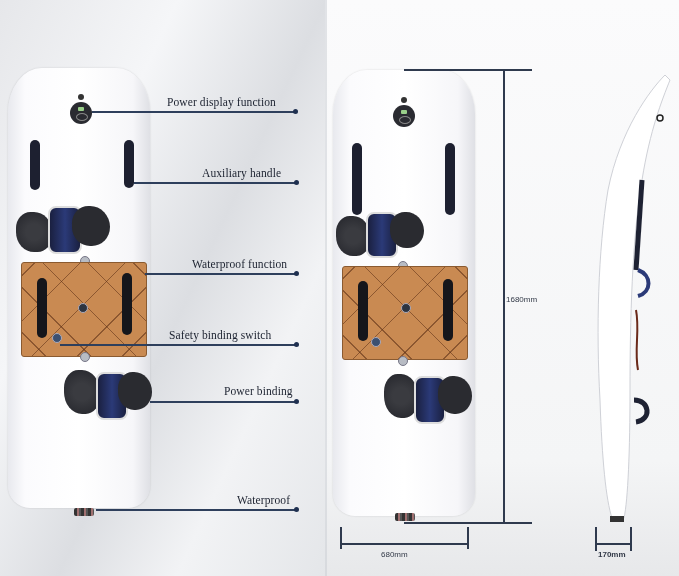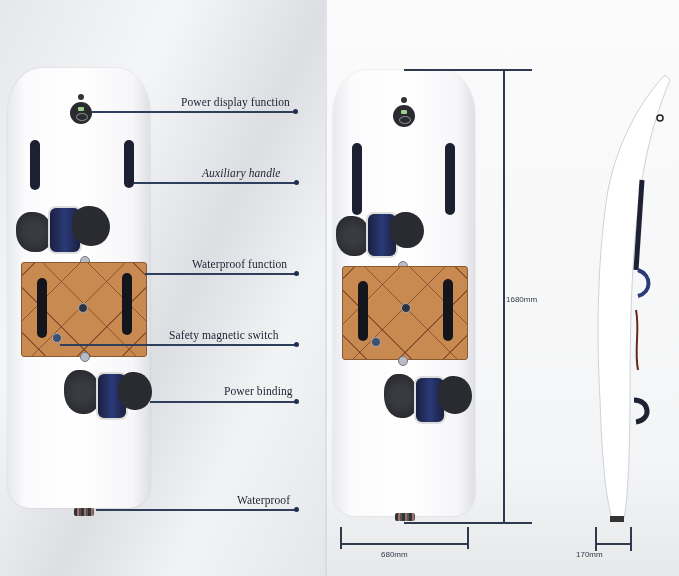--- a/index.html
+++ b/index.html
@@ -70,36 +70,36 @@
     <div class="pad" style="left:0px;top:2px;width:36px;height:44px;"></div>
     <div class="strap" style="left:32px;top:4px;width:28px;height:44px;"></div>
     <div class="heel" style="left:54px;top:4px;width:34px;height:38px;"></div>
   </div>
   <div class="prop" style="left:74px;top:508px;width:20px;"></div>
 </div>
 
 <div>
   <div class="callout-line" style="left:92px;top:111px;width:204px;"></div>
   <div class="callout-dot" style="left:293px;top:109px;"></div>
-  <div class="callout-label" style="left:167px;top:96px;margin-left:14px;">Power display function</div>
+  <div class="callout-label" style="left:167px;top:96px;">Power display function</div>
 </div>
 <div>
   <div class="callout-line" style="left:134px;top:182px;width:163px;"></div>
   <div class="callout-dot" style="left:294px;top:180px;"></div>
-  <div class="callout-label" style="left:202px;top:167px;font-style:italic;">Auxiliary handle</div>
+  <div class="callout-label" style="left:202px;top:167px;">Auxiliary handle</div>
 </div>
 <div>
   <div class="callout-line" style="left:145px;top:273px;width:152px;"></div>
   <div class="callout-dot" style="left:294px;top:271px;"></div>
   <div class="callout-label" style="left:192px;top:258px;">Waterproof function</div>
 </div>
 <div>
   <div class="callout-line" style="left:60px;top:344px;width:237px;"></div>
   <div class="callout-dot" style="left:294px;top:342px;"></div>
-  <div class="callout-label" style="left:169px;top:329px;">Safety magnetic switch</div>
+  <div class="callout-label" style="left:169px;top:329px;">Safety binding switch</div>
 </div>
 <div>
   <div class="callout-line" style="left:150px;top:401px;width:147px;"></div>
   <div class="callout-dot" style="left:294px;top:399px;"></div>
   <div class="callout-label" style="left:224px;top:385px;">Power binding</div>
 </div>
 <div>
   <div class="callout-line" style="left:96px;top:509px;width:201px;"></div>
   <div class="callout-dot" style="left:294px;top:507px;"></div>
   <div class="callout-label" style="left:237px;top:494px;">Waterproof</div>
@@ -158,14 +158,14 @@
     <path d="M44 330 C60 330 62 350 46 352" stroke="#1e2233" stroke-width="5" fill="none"></path>
     <circle cx="70" cy="48" r="3" fill="none" stroke="#222" stroke-width="1.5"></circle>
     <rect x="20" y="446" width="14" height="6" fill="#333"></rect>
   </svg>
 </div>
 
 <div>
   <div class="dim-line" style="left:595px;top:527px;width:1.5px;height:24px;"></div>
   <div class="dim-line" style="left:630px;top:527px;width:1.5px;height:24px;"></div>
   <div class="dim-line" style="left:595px;top:543px;width:36px;height:1.5px;"></div>
-  <div class="dim-label" style="left:576px;top:550px;">170mm</div>
+  <div class="dim-label" style="left:598px;top:550px;font-weight:bold;">170mm</div>
 </div>
 
 </body></html>

